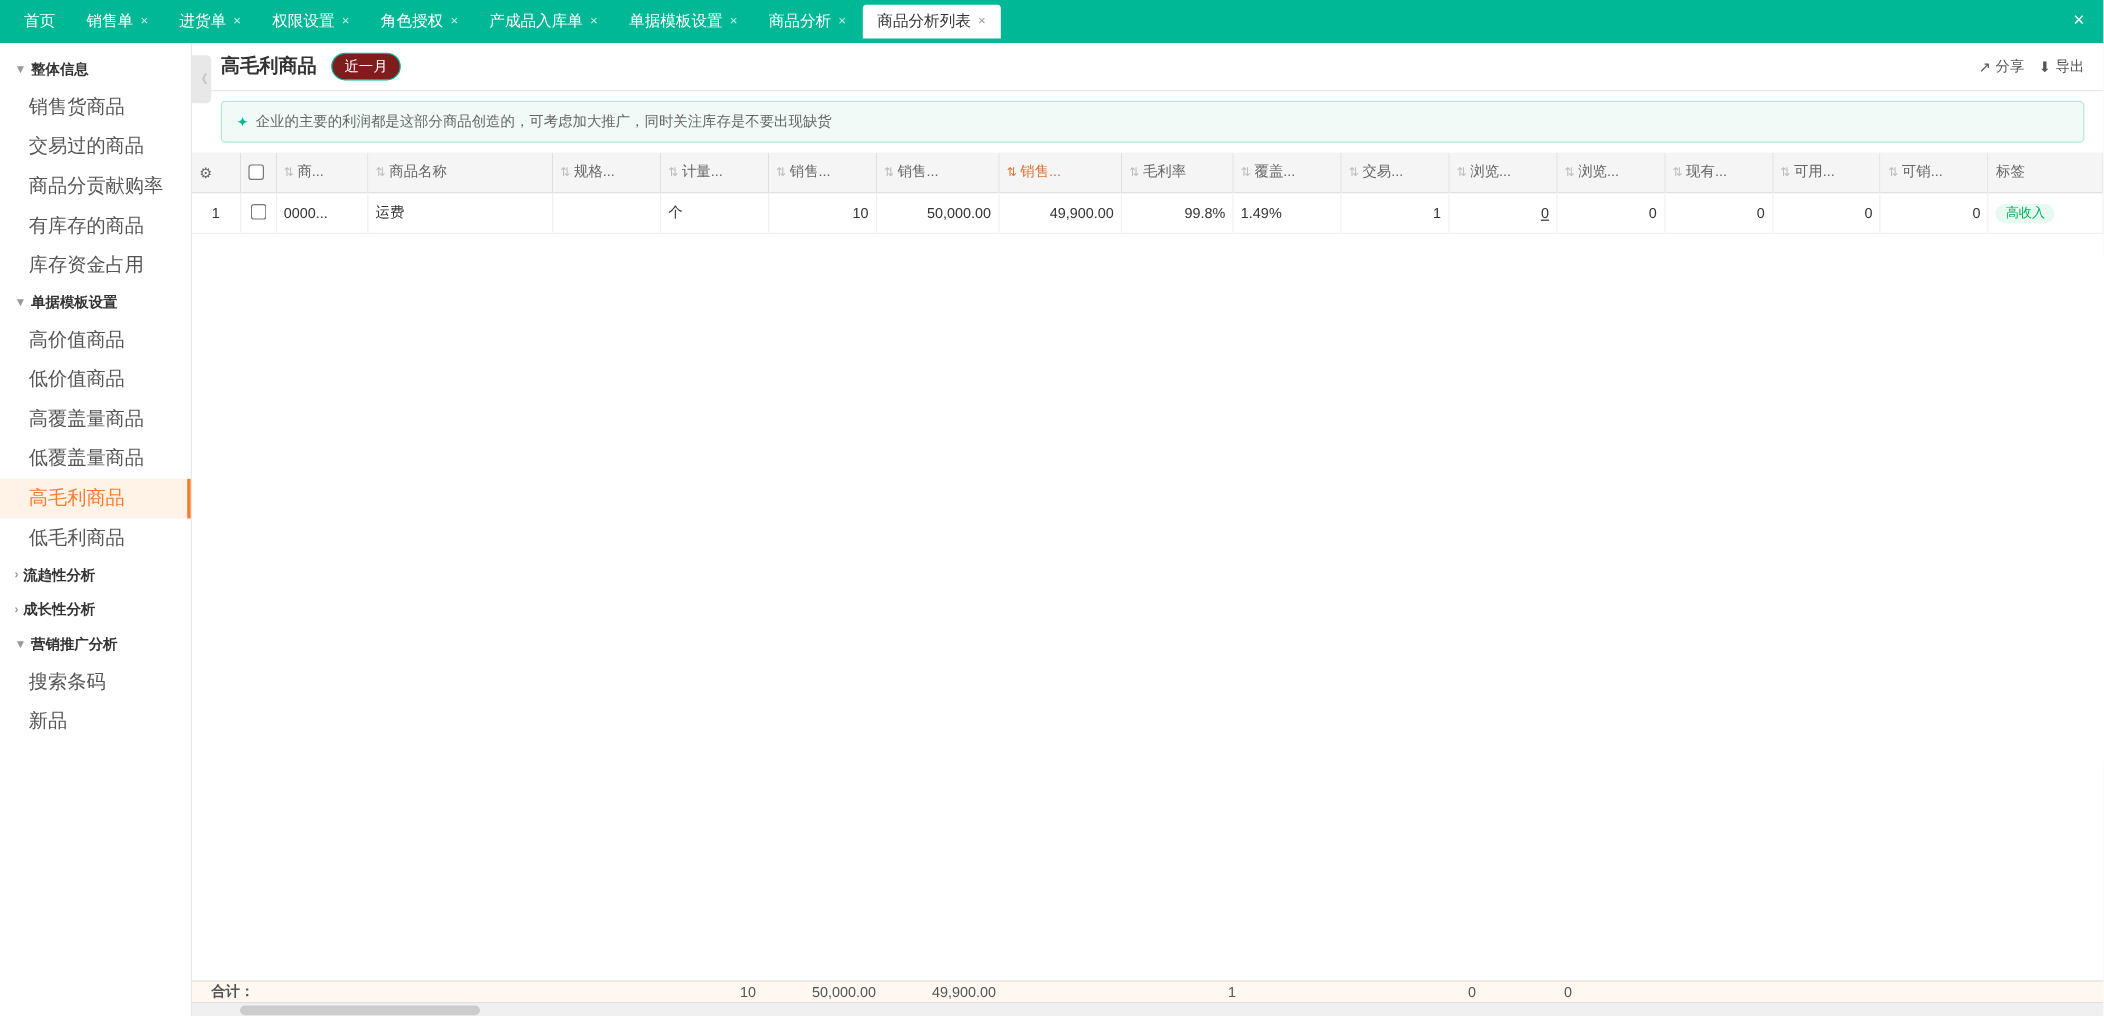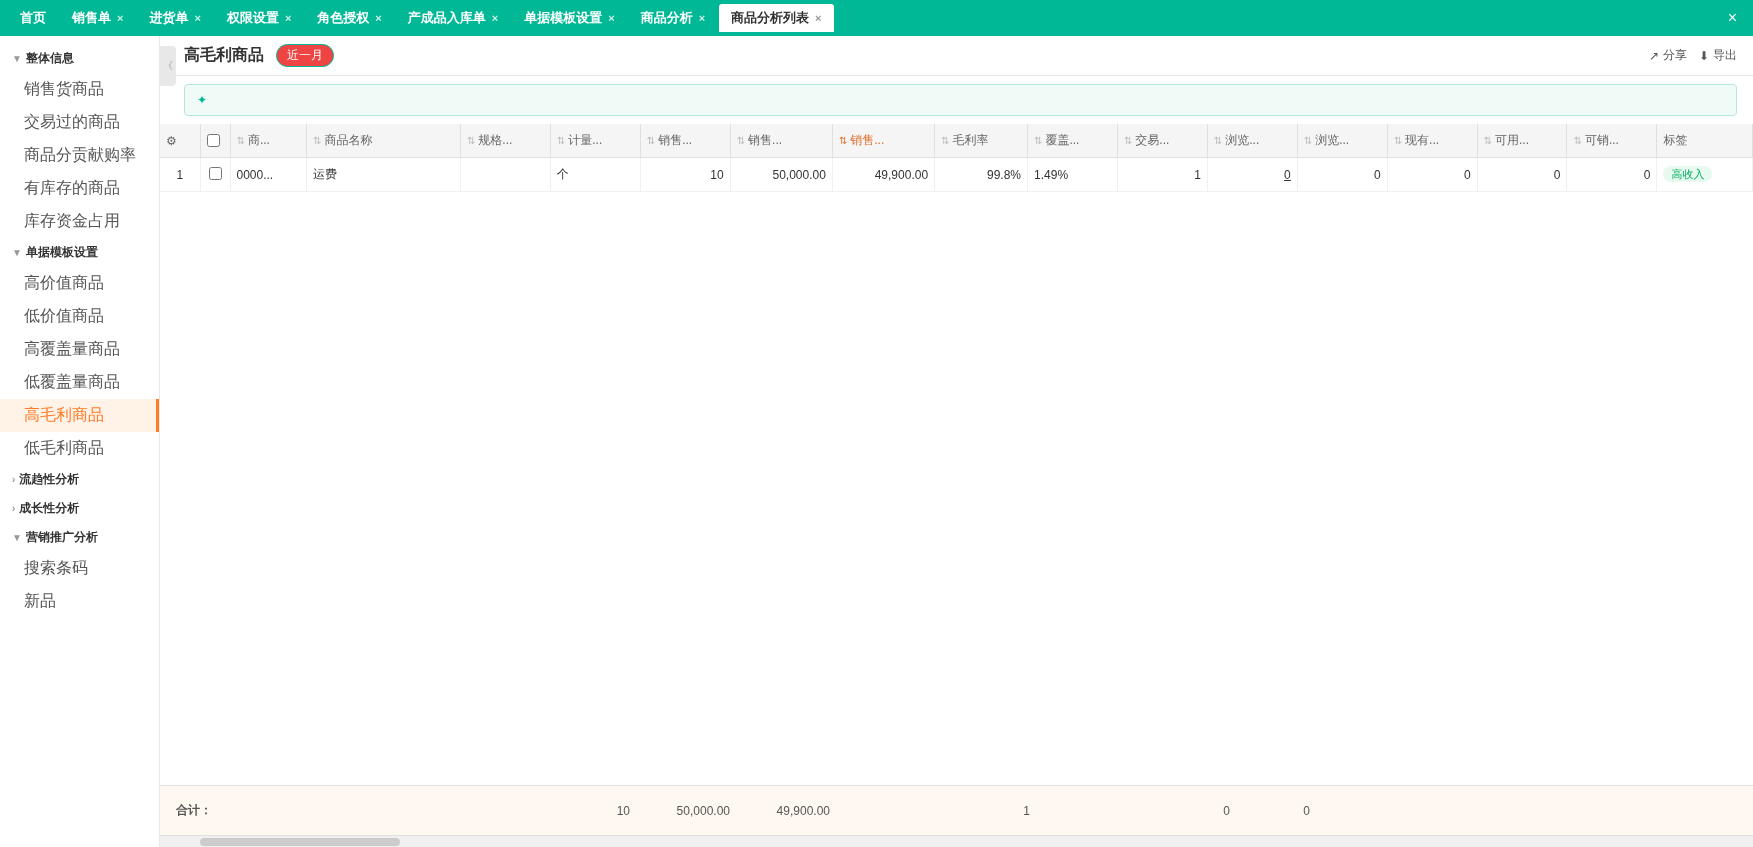--- a/index.html
+++ b/index.html
@@ -18,21 +18,20 @@
       padding: 0 12px;
       height: 28px;
       display: flex;
       align-items: center;
       color: #fff;
       font-size: 13px;
       cursor: pointer;
       border-radius: 3px 3px 0 0;
       white-space: nowrap;
       gap: 6px;
-      font-weight: bold;
     }
     .nav-tab.active { background: #fff; color: #333; border-radius: 3px 3px 0 0; }
     .nav-tab .close-btn { font-size: 11px; color: rgba(255,255,255,0.8); cursor: pointer; }
     .nav-tab.active .close-btn { color: #999; }
     .nav-close-right {
       margin-left: auto;
       color: #fff;
       font-size: 16px;
       cursor: pointer;
       padding: 0 8px;
@@ -122,21 +121,21 @@
     .filter-btn {
       padding: 2px 10px;
       border-radius: 12px;
       border: 1px solid #00b896;
       color: #00b896;
       font-size: 12px;
       cursor: pointer;
       background: #fff;
     }
     .filter-btn.active {
-      background: #ef4444;
+      background: #7f1d1d;
       color: #fff;
     }
     .search-box {
       display: flex;
       align-items: center;
       border: 1px solid #ddd;
       border-radius: 4px;
       padding: 3px 8px;
       flex: 1;
       max-width: 300px;
@@ -227,21 +226,21 @@
       color: #00b060;
       padding: 2px 8px;
       border-radius: 10px;
       font-size: 11px;
     }
     .underline { text-decoration: underline; color: #333; cursor: pointer; }
 
     
     .table-footer {
       border-top: 1px solid #e0e0e0;
-      padding: 16px 16px;
+      padding: 0 16px;
       display: flex;
       align-items: center;
       background: #fff8f0;
       flex-shrink: 0;
       font-size: 12px;
       color: #555;
     }
     .footer-label { margin-right: 24px; font-weight: bold; }
     .footer-cells {
       display: flex;
@@ -399,20 +398,21 @@
         </div>
         <div class="action-btn">
           <span>⬇</span>
           <span>导出</span>
         </div>
       </div>
     </div>
 
     <div class="info-banner">
       <span class="info-icon">✦</span>
+      <span>企业的主要的利润都是这部分商品创造的，可考虑加大推广，同时关注库存是不要出现缺货</span>
     </div>
 
     <div class="table-container">
       <table>
         <thead>
           <tr>
             <th style="width:40px;">
               <div class="col-header">
                   <span>⚙</span>
                 </div>

